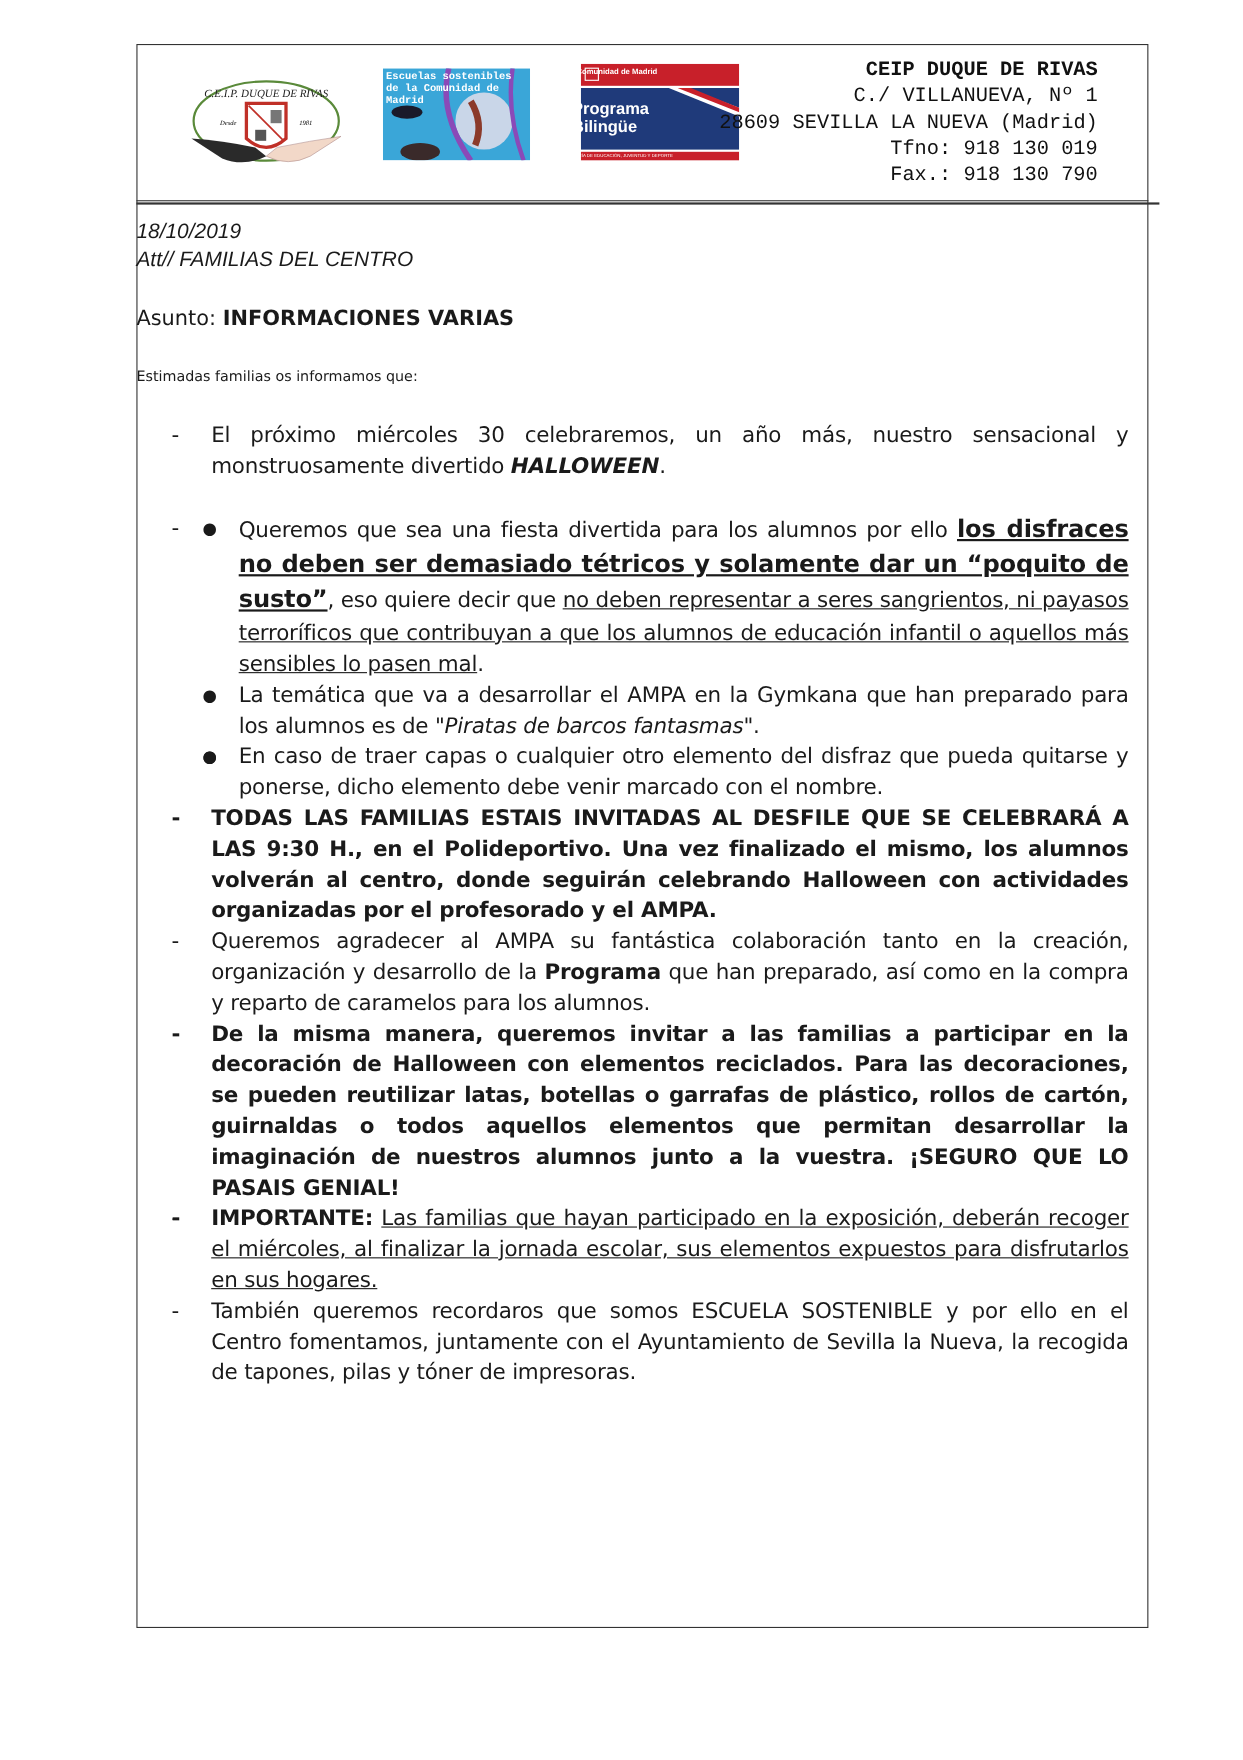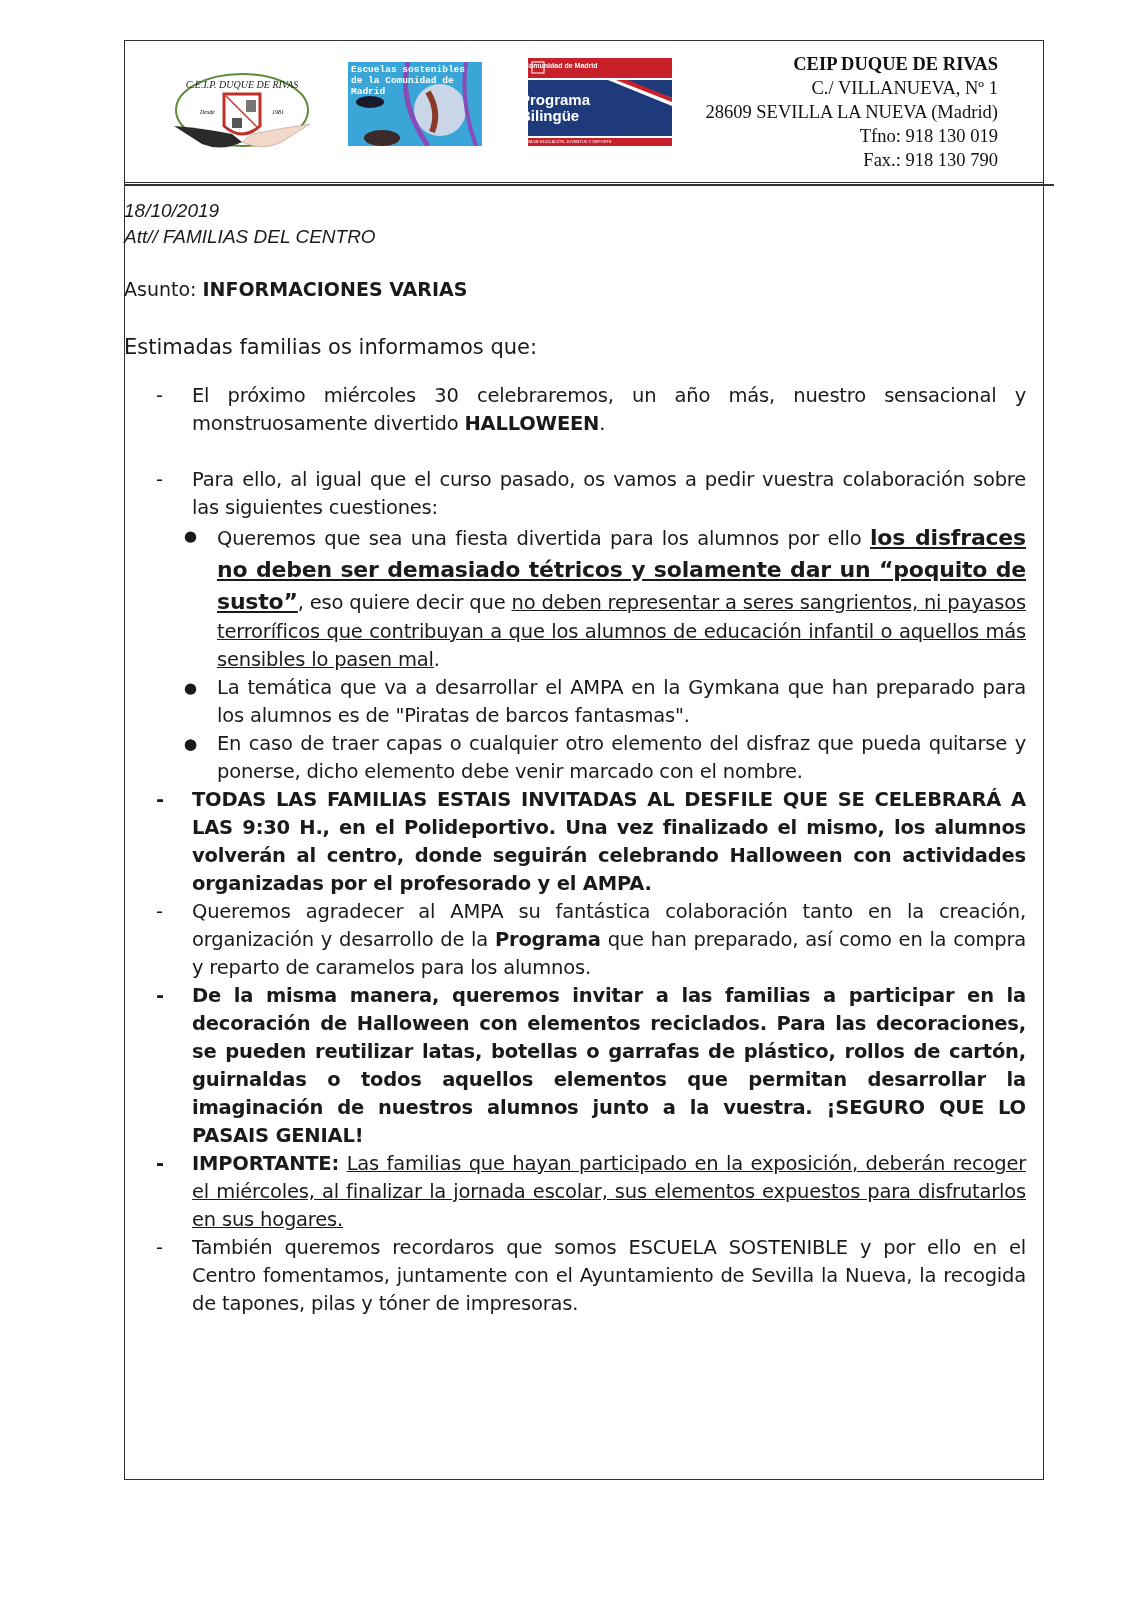--- a/index.html
+++ b/index.html
@@ -17,47 +17,47 @@
   }
   .header-rule {
     position: absolute; left: 124px; top: 184px; width: 930px; height: 0;
     border-top: 2px solid #333;
   }
   .logo-school { position: absolute; left: 172px; top: 68px; width: 140px; height: 90px; }
   .logo-sost { position: absolute; left: 348px; top: 62px; width: 134px; height: 84px; overflow: hidden; }
   .logo-bil { position: absolute; left: 504px; top: 58px; width: 144px; height: 88px; padding-left: 24px; }
   .addr {
     position: absolute; right: 132px; top: 52px; text-align: right;
-    font-family: Liberation Serif, serif; font-size: 18.5px; line-height: 24px; color: #111;
+    font-family: Liberation Mono, monospace; font-size: 18.5px; line-height: 24px; color: #111;
   }
   .addr .name { font-weight: bold; font-size: 18.5px; }
 
   .meta {
     position: absolute; left: 124px; top: 198px;
     font-family: "Liberation Sans", sans-serif; font-size: 19px; line-height: 26px; font-style: italic;
   }
   .subject {
     position: absolute; left: 124px; top: 278px; font-size: 19px;
   }
   .subject b { font-weight: bold; }
-  .greeting { position: absolute; left: 124px; top: 335px; font-size: 21px; }
+  .greeting { position: absolute; left: 124px; top: 335px; font-size: 13px; }
 
   .body-list {
     position: absolute; left: 150px; top: 382px; width: 876px;
     font-size: 19.5px; line-height: 28px; letter-spacing: -0.2px;
   }
   .item { position: relative; padding-left: 42px; text-align: justify; }
   .item .dash { position: absolute; left: 6px; top: 0; }
   .gap { height: 28px; }
   .sub { position: relative; padding-left: 67px; text-align: justify; }
   .sub .dot { position: absolute; left: 34px; top: 0; font-size: 15px; }
   .u { text-decoration: underline; }
   .big { font-weight: bold; font-size: 22px; line-height: 32px; }
   .b { font-weight: bold; }
-  .i { }
+  .i { font-style: italic; }
 </style>
 </head>
 <body>
 
 <div class="frame"></div>
 <div class="header"></div>
 <div class="header-rule"></div>
 
 <div class="logo-school">
   <svg width="140" height="90" viewBox="0 0 140 90">
@@ -122,21 +122,20 @@
 <div class="greeting">Estimadas familias os informamos que:</div>
 
 <div class="body-list">
   <div class="item">
     <span class="dash">-</span>
     <span>El próximo miércoles 30 celebraremos, un año más, nuestro sensacional y monstruosamente divertido </span><b class="i">HALLOWEEN</b><span>.</span>
   </div>
   <div class="gap"></div>
   <div class="item">
     <span class="dash">-</span>
-    <span>Para ello, al igual que el curso pasado, os vamos a pedir vuestra colaboración sobre las siguientes cuestiones:</span>
   </div>
   <div class="sub">
     <span class="dot">●</span>
     <span>Queremos que sea una fiesta divertida para los alumnos por ello </span><span class="big u">los disfraces no deben ser demasiado tétricos y solamente dar un “poquito de susto”</span><span>, eso quiere decir que </span><span class="u">no deben representar a seres sangrientos, ni payasos terroríficos que contribuyan a que los alumnos de educación infantil o aquellos más sensibles lo pasen mal</span><span>.</span>
   </div>
   <div class="sub">
     <span class="dot">●</span>
     <span>La temática que va a desarrollar el AMPA en la Gymkana que han preparado para los alumnos es de "</span><span class="i">Piratas de barcos fantasmas</span><span>".</span>
   </div>
   <div class="sub b">

